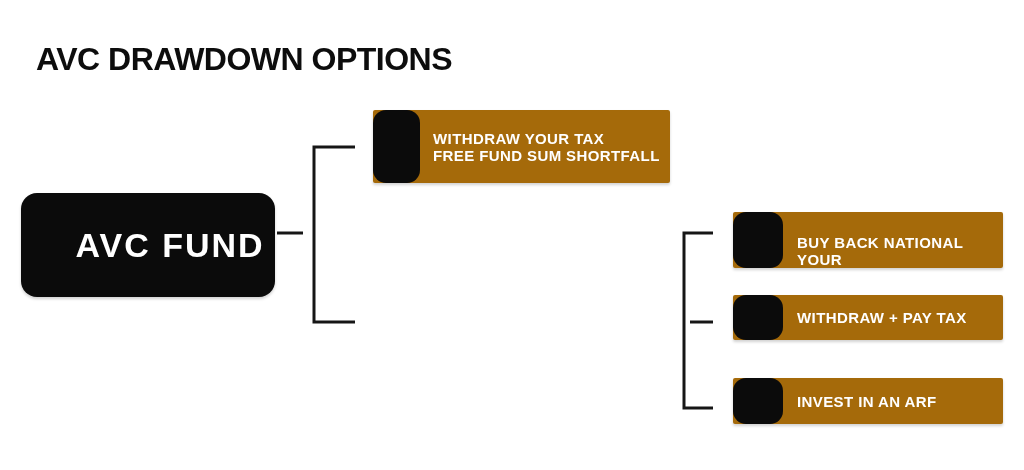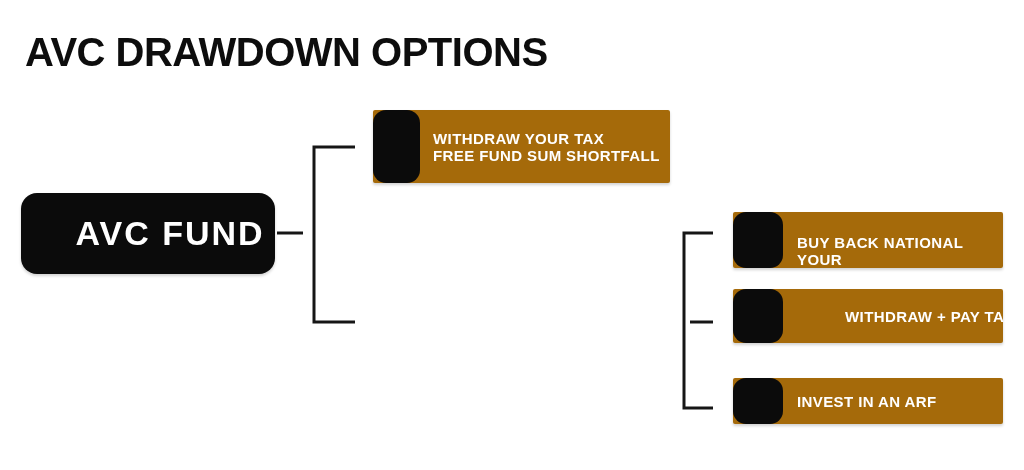--- a/index.html
+++ b/index.html
@@ -12,22 +12,22 @@
     width: 1024px;
     height: 470px;
     background: #ffffff;
     overflow: hidden;
     font-family: "Liberation Sans", sans-serif;
   }
   .title {
     position: absolute;
     left: 21px;
     top: 26px;
-    margin: 4px;
-    font-size: 40px;
+    margin: 15px;
+    font-size: 32px;
     font-weight: 800;
     letter-spacing: -0.5px;
     color: #0d0d0d;
     white-space: nowrap;
   }
   .connectors {
     position: absolute;
     left: 0;
     top: 0;
     pointer-events: none;
@@ -42,21 +42,21 @@
     position: absolute;
     box-sizing: border-box;
     display: flex;
     align-items: center;
     box-shadow: 0 2px 3px rgba(0,0,0,0.18);
   }
   .node--root {
     left: 21px;
     top: 193px;
     width: 254px;
-    height: 81px;
+    height: 104px;
     background: #0b0b0b;
     border-radius: 16px;
     justify-content: center;
     padding-left: 44px;
   }
   .root-label {
     color: #ffffff;
     font-size: 34px;
     font-weight: 800;
     letter-spacing: 2px;
@@ -76,21 +76,21 @@
   }
   .node--branch { left: 373px; width: 297px; }
   .node--branch .tab { width: 47px; }
   .node--branch .label { padding-left: 60px; }
   .node--b1 { top: 110px; height: 73px; }
   .node--b2 { top: 283px; height: 75px; }
   .node--leaf { left: 733px; width: 270px; height: 56px; }
   .node--leaf .tab { width: 50px; }
   .node--leaf .label { padding-left: 64px; }
   .node--l1 { top: 212px; align-items: flex-end; }
-  .node--l2 { top: 289px; height: 54px; padding-left: 48px; }
+  .node--l2 { top: 295px; height: 45px; }
   .node--l3 { top: 378px; height: 46px; }
   .label {
     position: relative;
     color: #ffffff;
     font-size: 15px;
     font-weight: 700;
     letter-spacing: 0.4px;
     line-height: 17px;
   }
   .ln { display: block; white-space: nowrap; }

